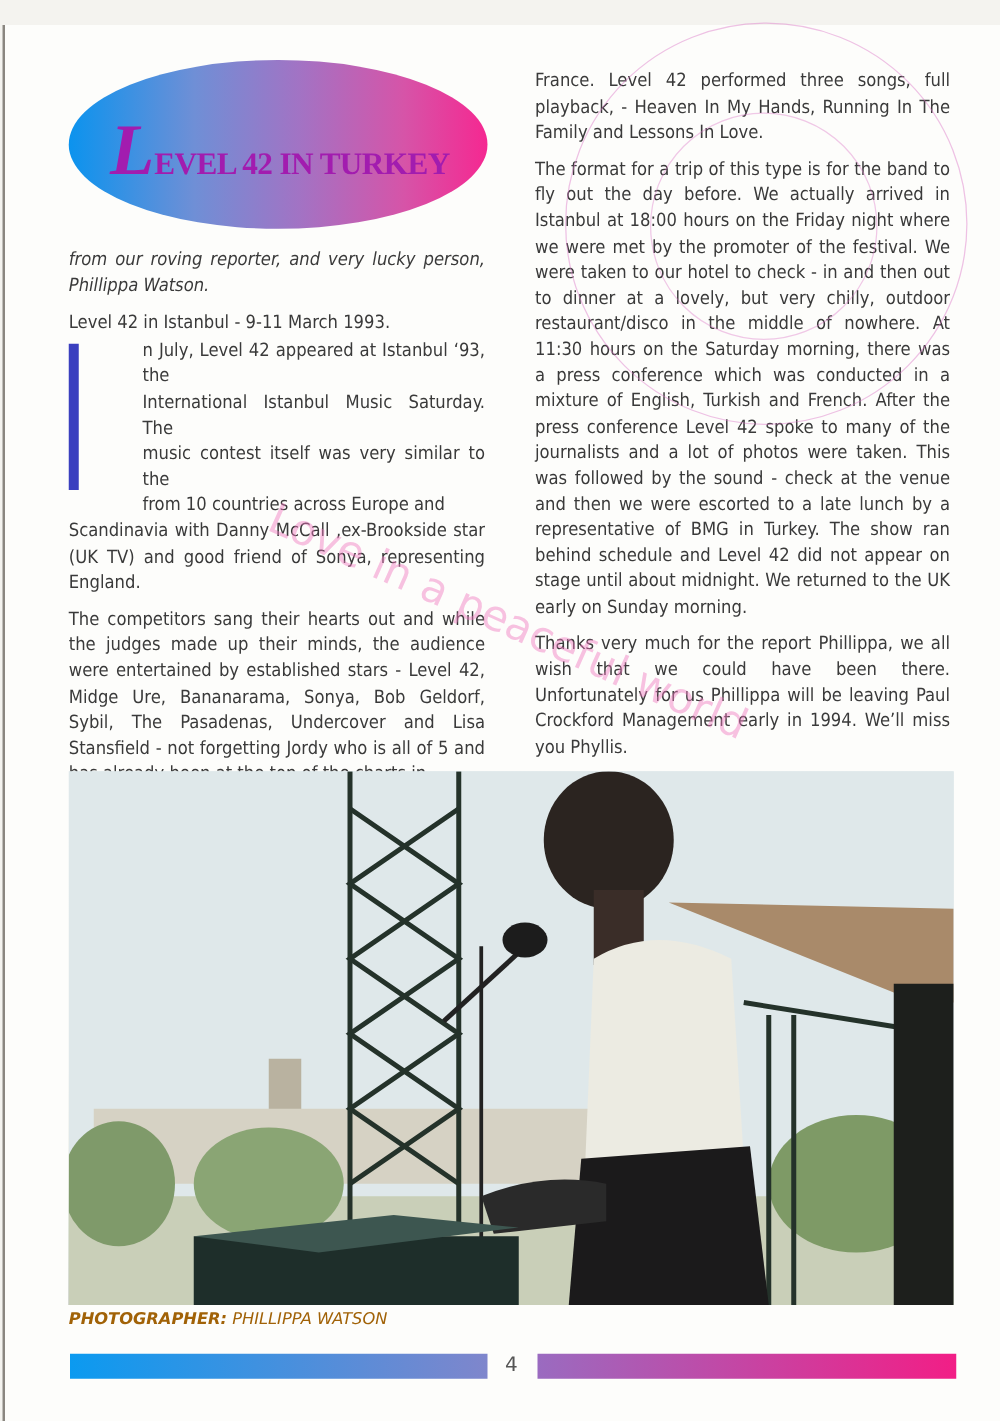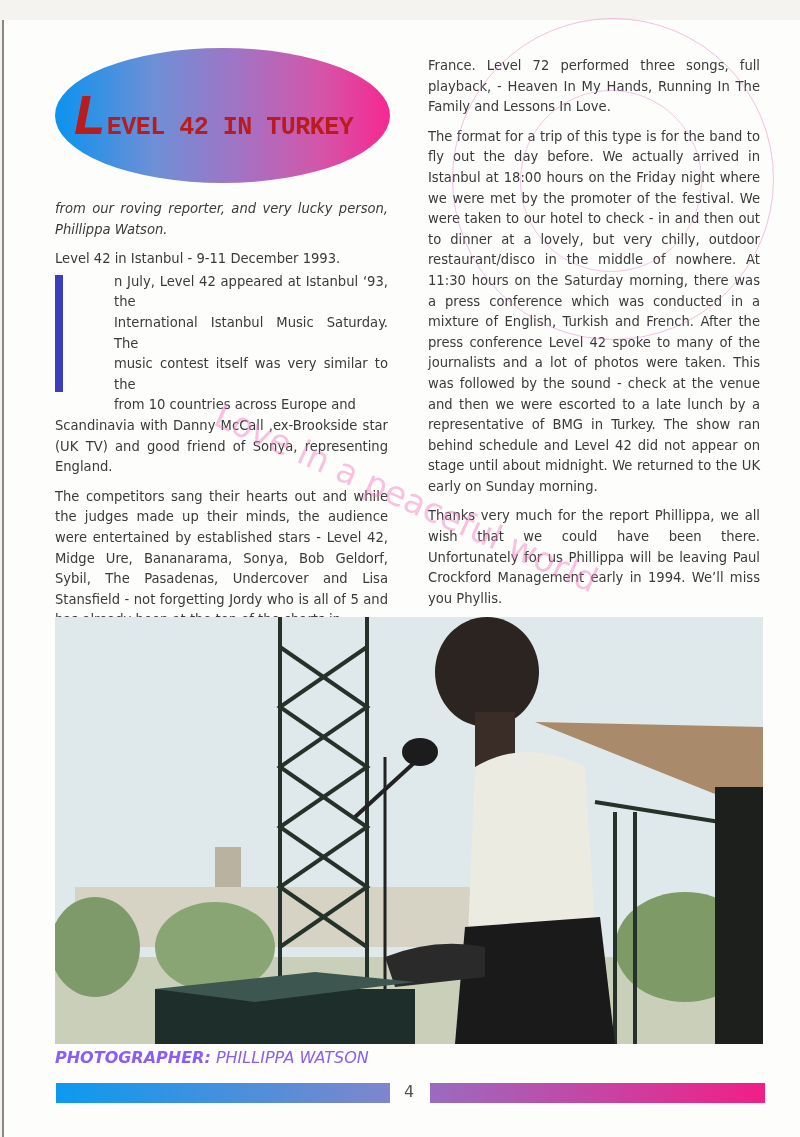--- a/index.html
+++ b/index.html
@@ -12,22 +12,22 @@
     position:absolute; left:2px; top:20px; width:798px; height:1117px;
     background:#fdfdfb;
     border-left:2px solid #8a8680;
   }
   .title-oval {
     position:absolute; left:55px; top:48px; width:335px; height:135px;
     border-radius:50%;
     background:linear-gradient(90deg,#0b93ee 0%,#6f8fd6 30%,#a273c4 55%,#d654a8 80%,#f52891 100%);
   }
   .title-text {
-    position:absolute; left:72px; top:86px; width:300px;
-    font-family:Liberation Mono, monospace; color:#b91c1c; font-weight:bold;
+    position:absolute; left:88px; top:86px; width:300px;
+    font-family:Liberation Serif, serif; color:#a21caf; font-weight:bold;
     white-space:nowrap;
   }
   .title-big { font-size:58px; font-style:italic; letter-spacing:-2px; vertical-align:baseline; }
   .title-rest { font-size:25px; letter-spacing:-0.5px; margin-left:2px; }
   .col {
     position:absolute; color:#3a3a3a; font-size:14.6px; line-height:20.6px;
     font-family:"DejaVu Sans Condensed","DejaVu Sans", sans-serif;
   }
   .col p { margin:0 0 9px 0; text-align:justify; }
   .left-col { left:55px; top:198px; width:333px; }
@@ -38,21 +38,21 @@
   .dropcap-bar {
     position:absolute; left:0; top:4px; width:8px; height:117px; background:#3a3fbf;
   }
   .indent-line { padding-left:19px; display:block;margin-left:40px; }
   .photo {
     position:absolute; left:55px; top:617px; width:708px; height:427px;
     background:linear-gradient(180deg,#dde7ea 0%,#e2e9e8 55%,#cfd9cf 70%,#8ea27a 85%,#5e6a55 100%);
     overflow:hidden;
   }
   .caption {
-    position:absolute; left:55px; top:1048px; font-size:16px; color:#8b5cf6;
+    position:absolute; left:55px; top:1048px; font-size:13px; color:#a16207;
     font-style:italic; font-family:"DejaVu Sans", sans-serif;
   }
   .caption b { font-weight:bold; }
   .bar-left {
     position:absolute; left:56px; top:1083px; width:334px; height:20px;
     background:linear-gradient(90deg,#0b9af0,#7f86cc);
   }
   .bar-right {
     position:absolute; left:430px; top:1083px; width:335px; height:20px;
     background:linear-gradient(90deg,#9a6bc0,#f21e86);
@@ -79,34 +79,34 @@
 </head>
 <body>
 
 <div class="page"></div>
 
 <div class="title-oval"></div>
 <div class="title-text"><span class="title-big">L</span><span class="title-rest">EVEL 42 IN TURKEY</span></div>
 
 <div class="col left-col">
   <p class="byline">from our roving reporter, and very lucky person, Phillippa Watson.</p>
-  <p class="dateline">Level 42 in Istanbul -  9-11 December 1993.</p>
+  <p class="dateline">Level 42 in Istanbul -  9-11 March 1993.</p>
   <p class="dropcap-para">
     <span class="dropcap-bar"></span>
     <span class="indent-line">n July, Level 42 appeared at Istanbul ‘93, the</span>
     <span class="indent-line">International Istanbul Music Saturday. The</span>
     <span class="indent-line">music contest itself was very similar to the</span>
     <span class="indent-line">from 10 countries across Europe and</span>
     <span>Scandinavia with Danny McCall ,ex-Brookside star (UK TV) and good friend of Sonya, representing England.</span>
   </p>
   <p>The competitors sang their hearts out  and while the judges made up their minds, the audience were entertained by established stars - Level 42, Midge Ure, Bananarama, Sonya, Bob Geldorf, Sybil, The Pasadenas, Undercover and Lisa Stansfield - not forgetting Jordy who is all of 5 and has already been at the top of the charts in</p>
 </div>
 
 <div class="col right-col">
-  <p>France. Level 72 performed three songs, full playback, - Heaven In My Hands, Running In The Family and Lessons In Love.</p>
+  <p>France. Level 42 performed three songs, full playback, - Heaven In My Hands, Running In The Family and Lessons In Love.</p>
   <p>The format for a trip of this type is for the band to fly out the day before. We actually arrived in Istanbul at 18:00 hours on the Friday night where we were met by the promoter of the festival. We were taken to our hotel to check - in and then out to dinner at a lovely, but very chilly, outdoor restaurant/disco in the middle of nowhere. At 11:30 hours on the Saturday morning, there was a press conference which was conducted in a mixture of English, Turkish and French. After the press conference Level 42 spoke to many of the journalists and a lot of photos were taken. This was followed by the sound - check at the venue and then we were escorted to a late lunch by a representative of BMG in Turkey. The show ran behind schedule and Level 42 did not appear on stage until about midnight. We returned to the UK early on Sunday morning.</p>
   <p>Thanks very much for the report Phillippa, we all wish that we could have been there. Unfortunately for us Phillippa will be leaving Paul Crockford Management early in 1994.  We’ll miss you Phyllis.</p>
 </div>
 
 <div class="stamp"></div>
 <div class="stamp-inner"></div>
 <div class="watermark">Love in a peaceful world</div>
 
 <div class="photo">
   <svg width="708" height="427" viewBox="0 0 708 427">

